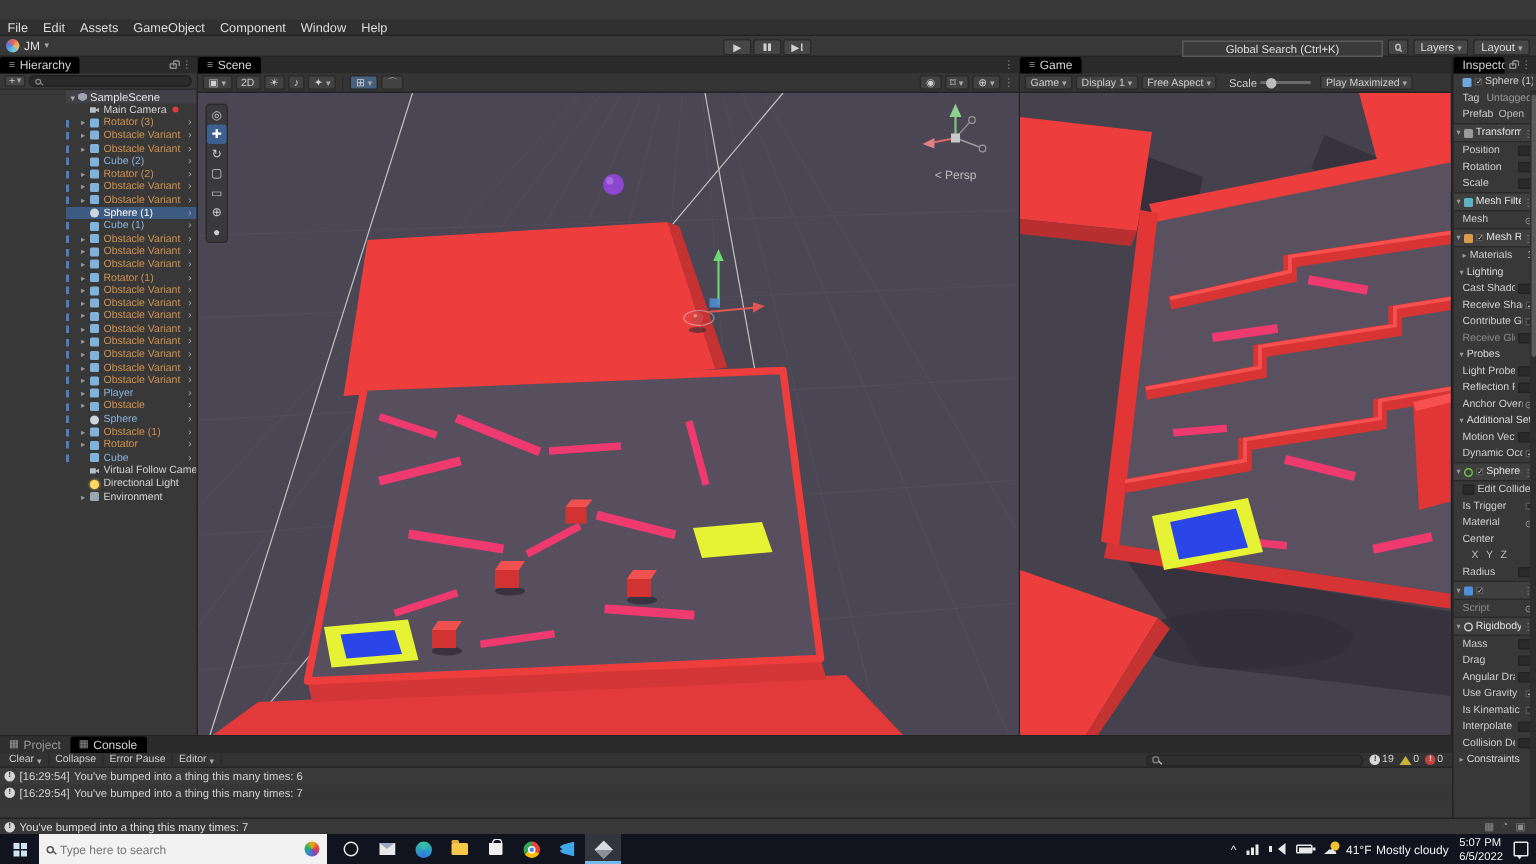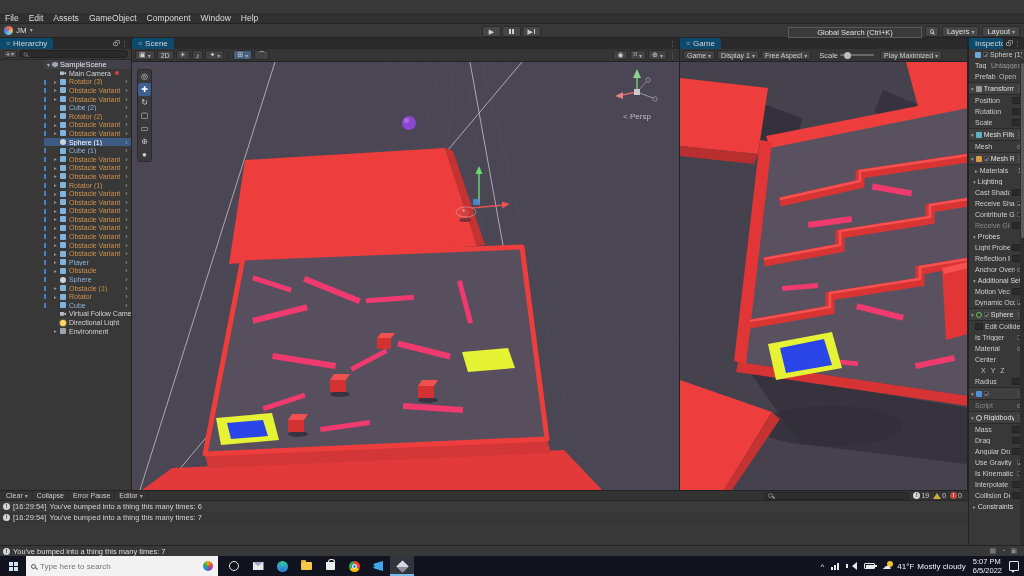--- a/index.html
+++ b/index.html
@@ -35,21 +35,21 @@
     display:flex; align-items:center; gap:2px; color:#ddd; font-size:7.5px; }
   .magbtn { width:14px; justify-content:center; }
   .mag { width:5px; height:5px; border:1px solid #bbb; border-radius:50%; position:relative; display:inline-block; }
   .mag::after { content:""; position:absolute; width:3px; height:1px; background:#bbb; right:-2.5px; bottom:-1px; transform:rotate(45deg); }
   .tooltip { position:absolute; top:27px; left:788px; width:134px; height:11px; background:#3a3a3a; border:1px solid #5a5a5a;
     color:#e0e0e0; font-size:7.5px; line-height:10px; text-align:center; z-index:30; }
 
   
   .panel { position:absolute; background:#383838; border-right:1px solid #232323; }
   .tabstrip { height:11px; background:#2a2a2a; display:flex; align-items:flex-end; }
-  .tab { height:11px; background:#0c4a6e; border-radius:2px 2px 0 0; padding:0 6px; font-size:8px; line-height:11px;
+  .tab { height:11px; background:#000000; border-radius:2px 2px 0 0; padding:0 6px; font-size:8px; line-height:11px;
     color:#d4d4d4; display:flex; gap:3px; align-items:center; }
   .tab.inactive { background:#2f2f2f; color:#9a9a9a; }
   .tab .ticn { font-size:7px; color:#9a9a9a; }
   .strip-icons { margin-left:auto; display:flex; gap:3px; padding-right:3px; align-items:center; height:11px; }
   .lock { width:5px; height:4px; border:1px solid #8a8a8a; border-radius:1px; position:relative; }
   .lock::before { content:""; position:absolute; top:-3px; left:0.5px; width:3px; height:3px;
     border:1px solid #8a8a8a; border-bottom:none; border-radius:2px 2px 0 0; }
   .dots { color:#8a8a8a; font-size:7px; line-height:11px; }
 
   
@@ -883,20 +883,30 @@
           <span class="fold">▸</span>
           <span class="lbl">Constraints</span>
         </div>
       <div class="iscroll">
           <i></i>
         </div>
     </div>
   </div>
 
   <div class="panel console-panel" style="border-right:none;">
+    <div class="tabstrip">
+      <div class="tab inactive">
+          <span class="ticn">▦</span>
+          <span>Project</span>
+        </div>
+      <div class="tab">
+          <span class="ticn">▦</span>
+          <span>Console</span>
+        </div>
+    </div>
     <div class="ctoolbar">
       <span class="cbtn">
           <span>Clear</span>
           <span class="caret">▾</span>
         </span>
       <span class="cbtn">
           <span>Collapse</span>
         </span>
       <span class="cbtn">
           <span>Error Pause</span>

